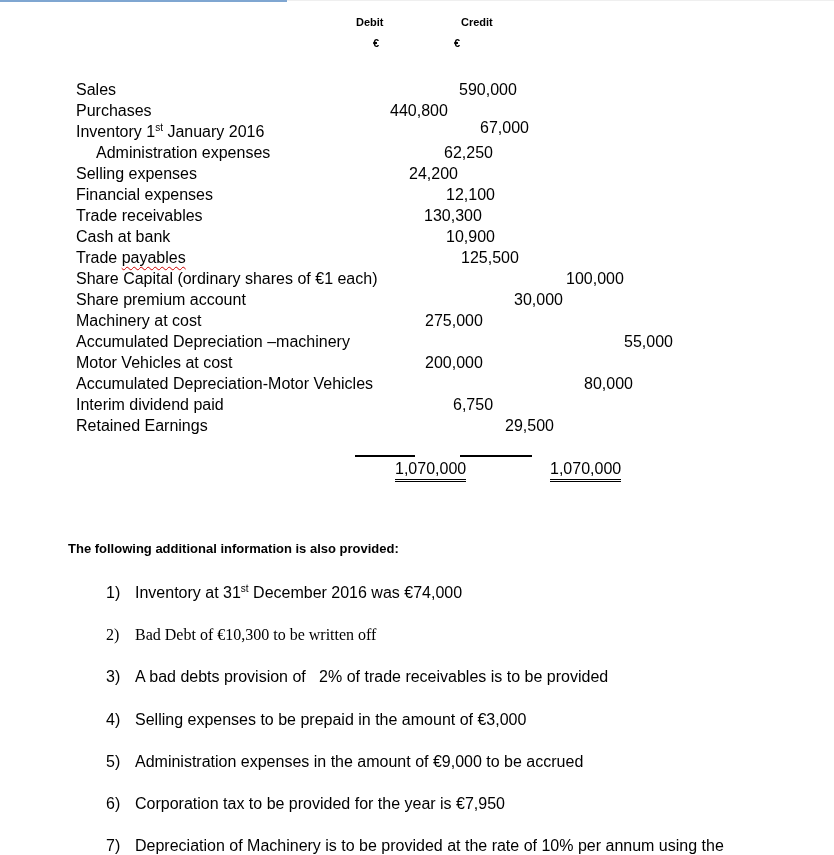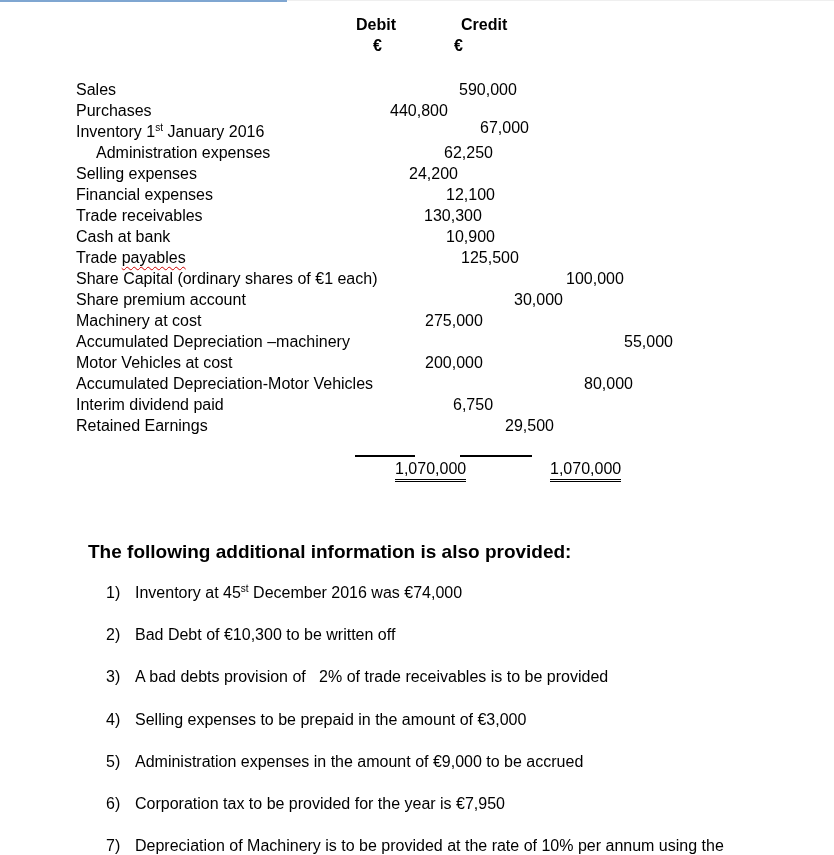--- a/index.html
+++ b/index.html
@@ -2,28 +2,28 @@
 <html><head>
 <meta charset="utf-8">
 <style>
   html, body { margin:0; padding:0; }
   body {
     width:834px; height:855px; background:#ffffff; position:relative; overflow:hidden;
     font-family:"Liberation Sans", sans-serif; color:#000; font-size:16px;
   }
   .topbar { position:absolute; left:0; top:0; width:287px; height:2px; background:#7fa6d1; }
   .topbar-rest { position:absolute; left:287px; top:0; width:547px; height:1px; background:#efefef; }
-  .hdr { position:absolute; font-weight:bold; font-size:16px; }
+  .hdr { position:absolute; font-weight:bold; font-size:11px; }
   .label { position:absolute; left:76px; font-size:16px; line-height:20px; white-space:nowrap; }
   .amt { position:absolute; font-size:16px; line-height:20px; white-space:nowrap; }
   sup { font-size:10px; vertical-align:6px; line-height:0; }
   .squiggle { text-decoration: underline wavy #d00000; text-decoration-thickness:1px; text-underline-offset:3px; }
   .rule { position:absolute; height:2px; background:#000; }
   .total { position:absolute; font-size:16px; line-height:20px; border-bottom:3px double #000; padding-bottom:0; }
-  .heading2 { position:absolute; left:88px; top:541px; font-weight:bold; font-size:19px; }
+  .heading2 { position:absolute; left:68px; top:541px; font-weight:bold; font-size:13px; }
   .note { position:absolute; left:106px; font-size:16px; white-space:nowrap; }
   .note .num { display:inline-block; width:29px; }
 </style>
 </head>
 <body>
 
 <div class="topbar"></div>
 <div class="topbar-rest"></div>
 
 <div class="hdr" style="left:356px; top:16px;">Debit</div>
@@ -85,23 +85,23 @@
 </div>
 
 <div class="rule" style="left:355px; top:455px; width:60px;"></div>
 <div class="rule" style="left:460px; top:455px; width:72px;"></div>
 
 <div class="total" style="left:395px; top:459px;">1,070,000</div>
 <div class="total" style="left:550px; top:459px;">1,070,000</div>
 
 <div class="heading2">The following additional information is also provided:</div>
 
-<div class="note" style="top:584px;"><span class="num">1)</span><span>Inventory at 45</span><sup>st</sup><span> December 2016 was €74,000</span></div>
+<div class="note" style="top:584px;"><span class="num">1)</span><span>Inventory at 31</span><sup>st</sup><span> December 2016 was €74,000</span></div>
 
-<div class="note" style="top:626px;"><span class="num">2)</span><span>Bad Debt of €10,300 to be written off</span></div>
+<div class="note" style="top:626px;font-family:Liberation Serif, serif;"><span class="num">2)</span><span>Bad Debt of €10,300 to be written off</span></div>
 
 <div class="note" style="top:668px; white-space:pre;"><span class="num">3)</span><span>A bad debts provision of   2% of trade receivables is to be provided</span></div>
 
 <div class="note" style="top:711px;"><span class="num">4)</span><span>Selling expenses to be prepaid in the amount of €3,000</span></div>
 
 <div class="note" style="top:753px;"><span class="num">5)</span><span>Administration expenses in the amount of €9,000 to be accrued</span></div>
 
 <div class="note" style="top:795px;"><span class="num">6)</span><span>Corporation tax to be provided for the year is €7,950</span></div>
 
 <div class="note" style="top:837px;"><span class="num">7)</span><span>Depreciation of Machinery is to be provided at the rate of 10% per annum using the</span></div>

